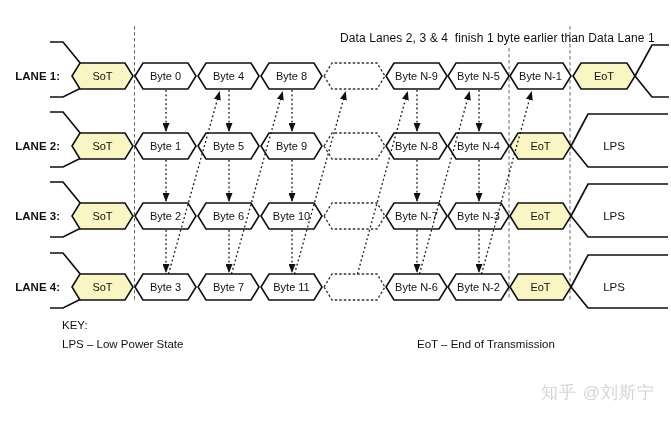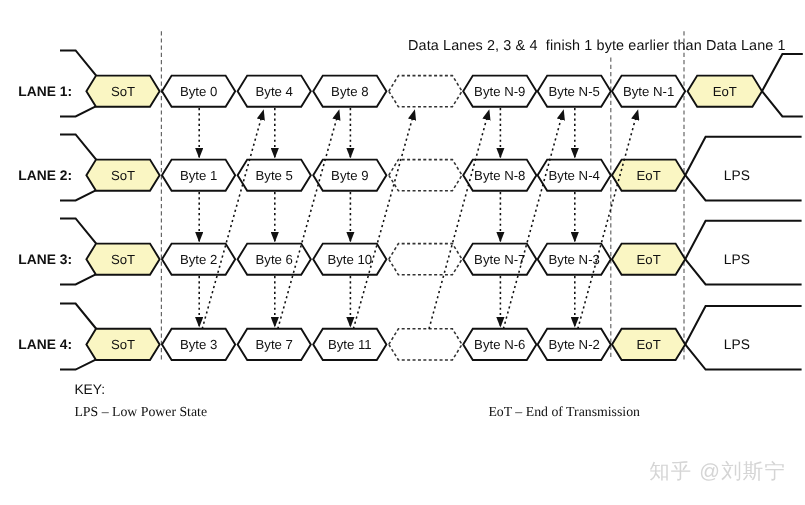--- a/index.html
+++ b/index.html
@@ -8,25 +8,25 @@
     font-family:"Liberation Sans", sans-serif;
   }
   #diagram-svg{position:absolute;left:0;top:0;}
   .svgtext{font-family:"Liberation Sans", sans-serif;}
   #annotation{
     position:absolute;left:340px;top:31px;font-size:12px;color:#111;
     white-space:pre;letter-spacing:0.1px;
   }
   #key-block{position:absolute;left:62px;top:319px;font-size:11.5px;color:#111;}
   #key-heading{font-weight:normal;}
-  .key-items{position:absolute;top:338px;left:0;width:671px;height:16px;font-size:11.5px;color:#111;font-family:Liberation Serif, serif;}
+  .key-items{position:absolute;top:338px;left:0;width:671px;height:16px;font-size:11.5px;color:#111;}
   .key-item{position:absolute;top:0;white-space:nowrap;}
   #key-item-0{left:62px;}
   #key-item-1{left:213px;}
-  #key-item-2{left:407px;}
+  #key-item-2{left:417px;}
   #watermark{
     position:absolute;right:16px;top:381px;font-size:17px;color:#d5d5d5;
     text-shadow:1px 1px 0 #ffffff; letter-spacing:1px;white-space:nowrap;margin-left:16px;
   }
 </style>
 </head>
 <body>
 
 <div id="stage">
   <svg id="diagram-svg" width="671" height="421" viewBox="0 0 671 421">

